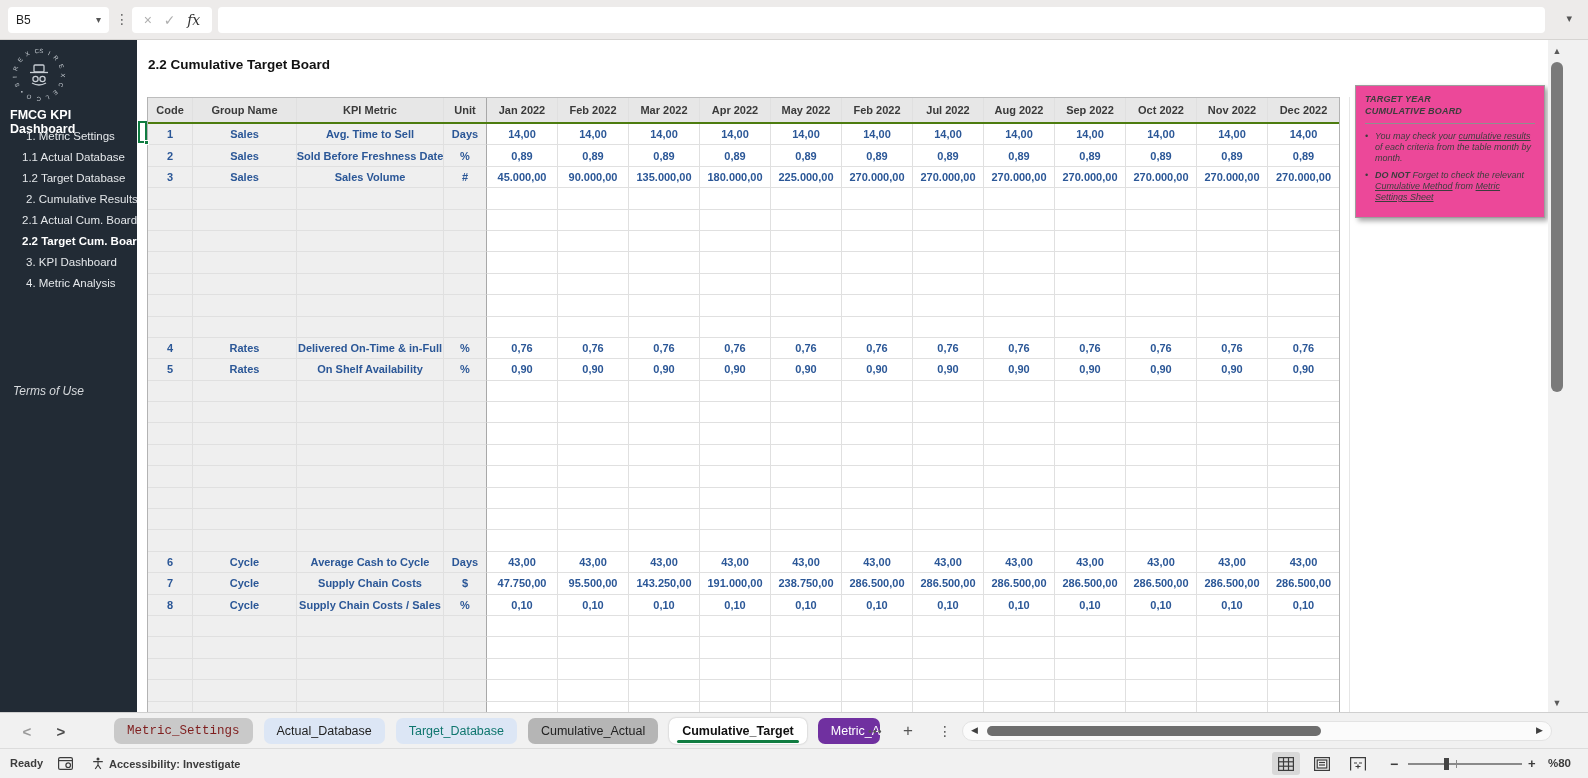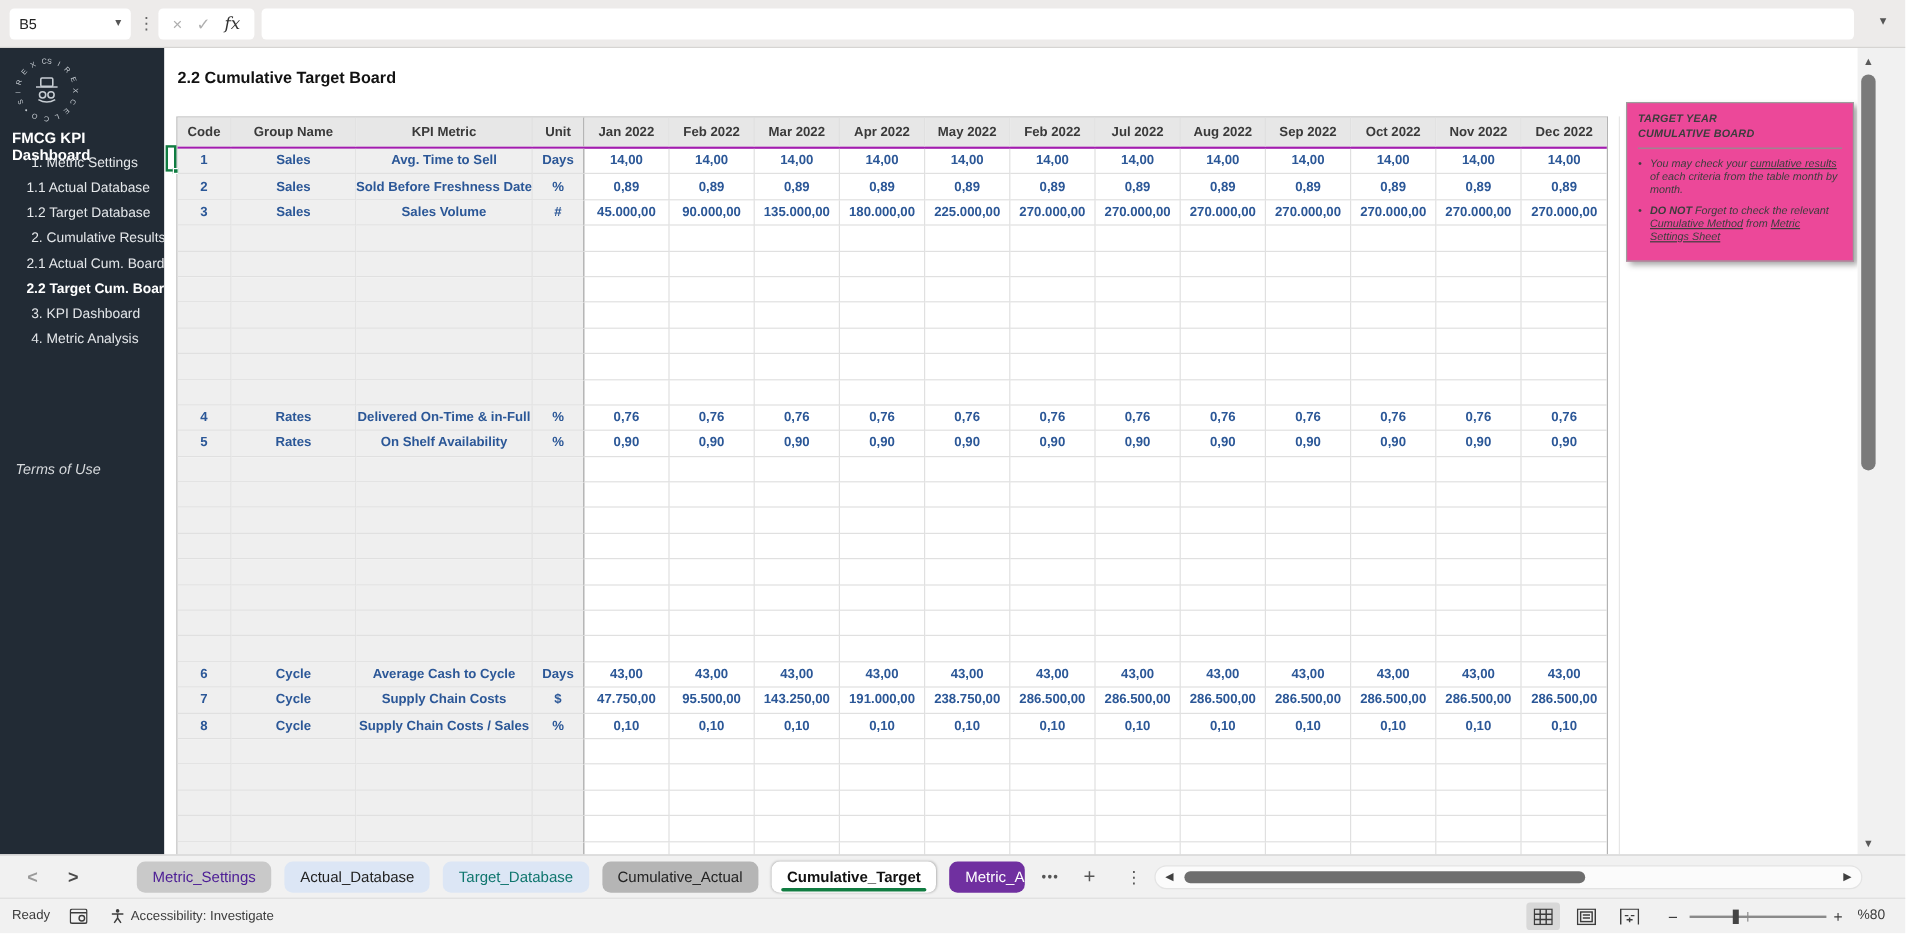--- a/index.html
+++ b/index.html
@@ -33,21 +33,21 @@
   .side-terms{position:absolute;left:13px;top:344px;font-style:italic;font-size:12px;color:#D7DADD;cursor:pointer;}
 
   
   .sheet{position:absolute;left:137px;top:40px;width:1411px;height:672px;background:#fff;overflow:hidden;}
   .sheet-title{position:absolute;left:11px;top:17px;font-size:13.5px;font-weight:700;color:#121212;}
   .vline{position:absolute;left:1212px;top:57px;height:615px;width:1px;background:#E6E6E6;}
 
   .tablewrap{position:absolute;left:10px;top:57px;width:1191px;
              border:1px solid #B3B3B3;border-top:none;box-sizing:content-box;background:#fff;}
   .t-row{display:grid;grid-template-columns:45px 104px 147px 43px repeat(12,71px);height:21.4px;}
-  .t-row.t-head{height:24px;border-top:1px solid #BDBDBD;border-bottom:2px solid #a21caf;}
+  .t-row.t-head{height:24px;border-top:1px solid #BDBDBD;border-bottom:2px solid #4d7c0f;}
   .t-cell{border-right:1px solid #E0E0E0;border-bottom:1px solid #E0E0E0;box-sizing:border-box;
           display:flex;align-items:center;justify-content:center;overflow:hidden;
           font-size:11px;font-weight:700;color:#2B5797;white-space:nowrap;}
   .t-cell:nth-child(4){border-right:1px solid #A8A8A8;}
   .t-cell:nth-child(16){border-right:none;}
   .t-cell.meta{background:#EFEFEF;}
   .t-head .t-cell{background:#E7E7E7;color:#3A3A3A;border-bottom:none;}
 
   .selection{position:absolute;left:1px;top:81px;width:9px;height:22px;border:2px solid #107C41;box-sizing:border-box;}
   .fillhandle{position:absolute;left:7px;top:100px;width:5px;height:5px;background:#107C41;border:1px solid #fff;box-sizing:border-box;}
@@ -90,21 +90,21 @@
   .te-kebab{left:938px;font-size:14px;}
   .hscroll{position:absolute;left:962px;top:8px;width:590px;height:20px;background:#FBFBFB;border:1px solid #E3E3E3;
            border-radius:10px;box-sizing:border-box;}
   .hs-arr{position:absolute;top:3px;color:#3F3F3F;font-size:9px;cursor:pointer;}
   .hs-left{left:8px;}
   .hs-right{right:8px;}
   .hthumb{position:absolute;left:24px;top:4px;width:334px;height:10px;background:#6E6E6E;border-radius:5px;cursor:grab;}
 
   
   .statusbar{position:absolute;left:0;top:748px;width:1588px;height:30px;background:#F1F1F1;
-             border-top:1px solid #DCDCDC;box-sizing:border-box;font-size:11px;color:#3C3C3C;}
+             border-top:1px solid #DCDCDC;box-sizing:border-box;font-size:11px;color:#3C3C3C;font-weight:bold;}
   .st-ready{position:absolute;left:10px;top:8px;cursor:pointer;}
   .st-macro{position:absolute;left:58px;top:8px;cursor:pointer;}
   .st-acc{position:absolute;left:92px;top:8px;display:flex;align-items:center;gap:5px;cursor:pointer;}
   .views{position:absolute;left:1272px;top:3px;display:flex;gap:8px;}
   .viewbtn{width:28px;height:23px;display:flex;align-items:center;justify-content:center;border-radius:3px;cursor:pointer;}
   .viewbtn.active{background:#D8D8D8;}
   .zoomout{position:absolute;left:1390px;top:7px;font-size:14px;color:#3C3C3C;cursor:pointer;}
   .ztrack{position:absolute;left:1408px;top:14px;width:114px;height:2px;background:#8A8A8A;cursor:pointer;}
   .ztick{position:absolute;left:48px;top:-3px;width:1px;height:8px;background:#8A8A8A;}
   .zthumb{position:absolute;left:36px;top:-5px;width:5px;height:12px;background:#444;cursor:grab;}
@@ -713,21 +713,21 @@
   <div class="vrail">
     <div class="arr v-up">▲</div>
     <div class="vthumb"></div>
     <div class="arr v-down">▼</div>
   </div>
 
   <div class="tabbar">
     <div class="tabnav tn-left">&lt;</div>
     <div class="tabnav tn-right">&gt;</div>
     <div class="tabs">
-        <div class="tab" style="background: rgb(201, 201, 201); color: #4c1d95;">Metric_Settings</div>
+        <div class="tab" style="background: rgb(201, 201, 201); color: #7f1d1d; font-family: Liberation Mono, monospace;">Metric_Settings</div>
         <div class="tab" style="background: rgb(220, 230, 245); color: rgb(34, 34, 34);">Actual_Database</div>
         <div class="tab" style="background: rgb(220, 230, 245); color: #0f766e;">Target_Database</div>
         <div class="tab" style="background: rgb(181, 181, 181); color: rgb(34, 34, 34);">Cumulative_Actual</div>
         <div class="tab active" style="background: rgb(255, 255, 255); color: rgb(17, 17, 17);">Cumulative_Target</div>
         <div class="tab trunc" style="background: rgb(112, 48, 160); color: rgb(255, 255, 255);">Metric_A</div>
       </div>
     <div class="tab-extra te-more">•••</div>
     <div class="tab-extra te-add">+</div>
     <div class="tab-extra te-kebab">⋮</div>
     <div class="hscroll">

